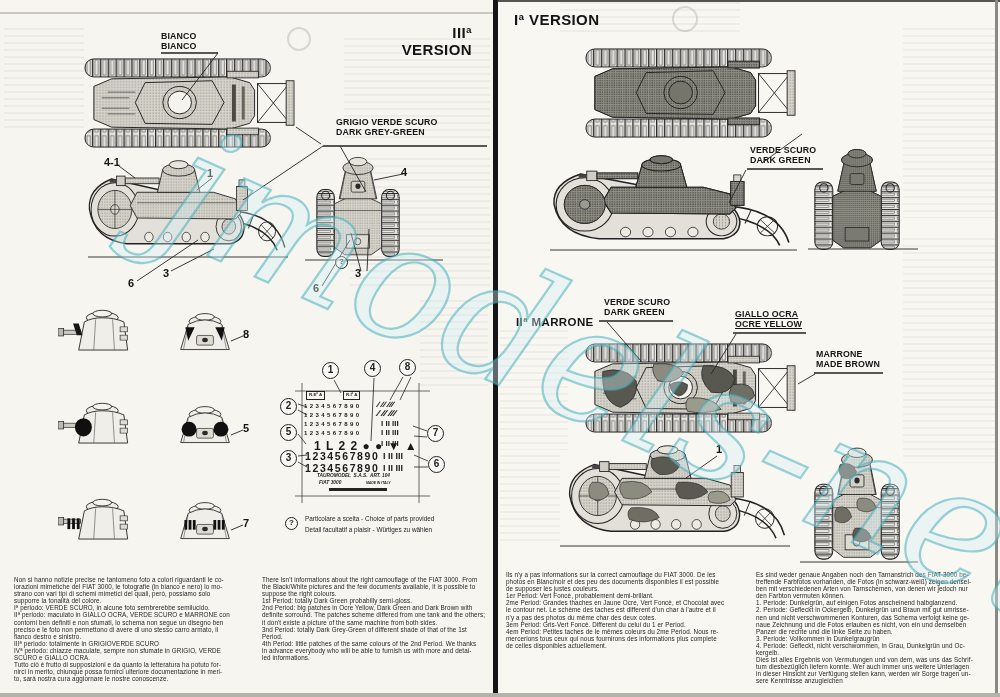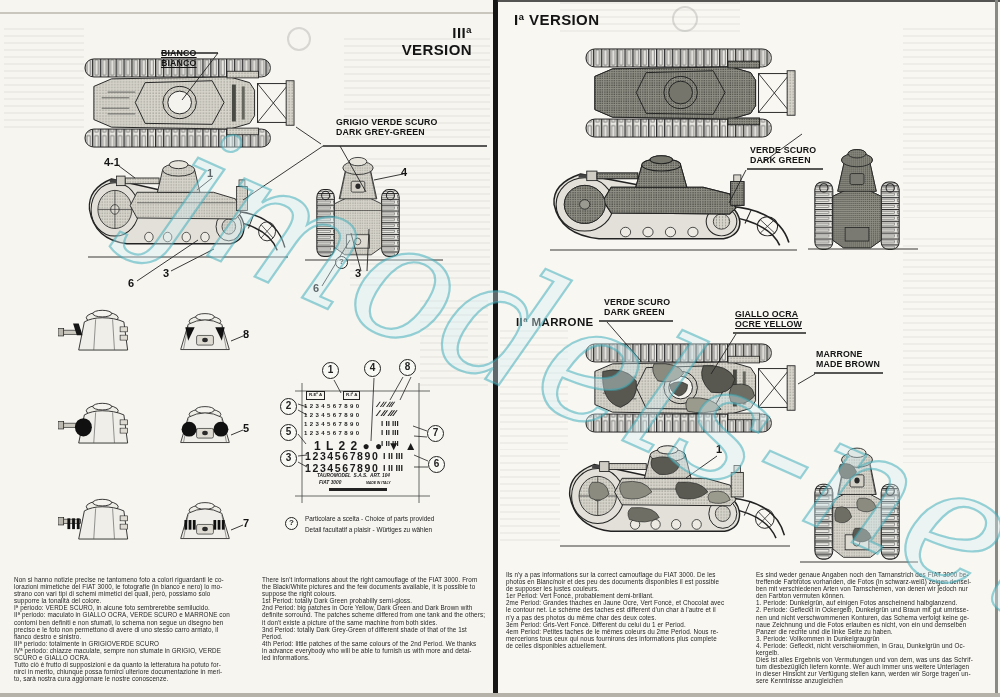--- a/index.html
+++ b/index.html
@@ -352,21 +352,21 @@
       <line x1="298" y1="462" x2="307" y2="467"></line>
       <line x1="427" y1="431" x2="413" y2="426"></line>
       <line x1="427" y1="437" x2="414" y2="436"></line>
       <line x1="428" y1="461" x2="414" y2="455"></line>
       <line x1="428" y1="467" x2="414" y2="467"></line>
     </g>
   </svg>
 
   <div class="hdr z6" style="left:390px;top:24px;width:82px;text-align:right;">IIIª VERSION</div>
 
-  <div class="lbl z6" style="left:161px;top:49px;text-decoration:underline;"><span>BIANCO</span><br><span>BIANCO</span></div>
+  <div class="lbl z6" style="left:161px;top:32px;"><span>BIANCO</span><br><span>BIANCO</span></div>
   <div class="lbl z6" style="left:336px;top:118px;"><span>GRIGIO VERDE SCURO</span><br><span>DARK GREY-GREEN</span></div>
 
   <div class="num z6" style="left:104px;top:156px;">4-1</div>
   <div class="num z6" style="left:207px;top:167px;">1</div>
   <div class="num z6" style="left:401px;top:166px;">4</div>
   <div class="num z6" style="left:163px;top:267px;">3</div>
   <div class="num z6" style="left:128px;top:277px;">6</div>
   <div class="num z6" style="left:355px;top:267px;">3</div>
   <div class="num z6" style="left:313px;top:282px;">6</div>
   <div class="circ small z6" style="left:335px;top:256px;">?</div>

